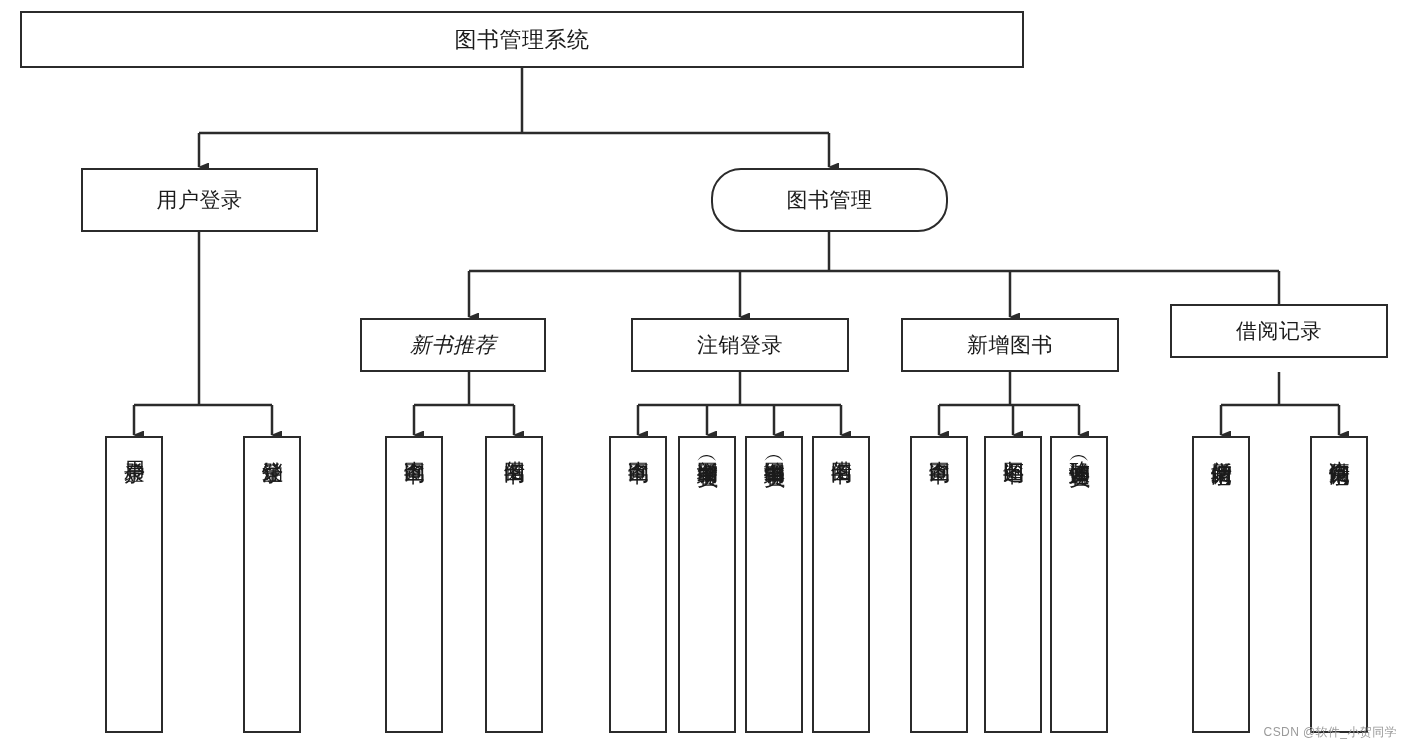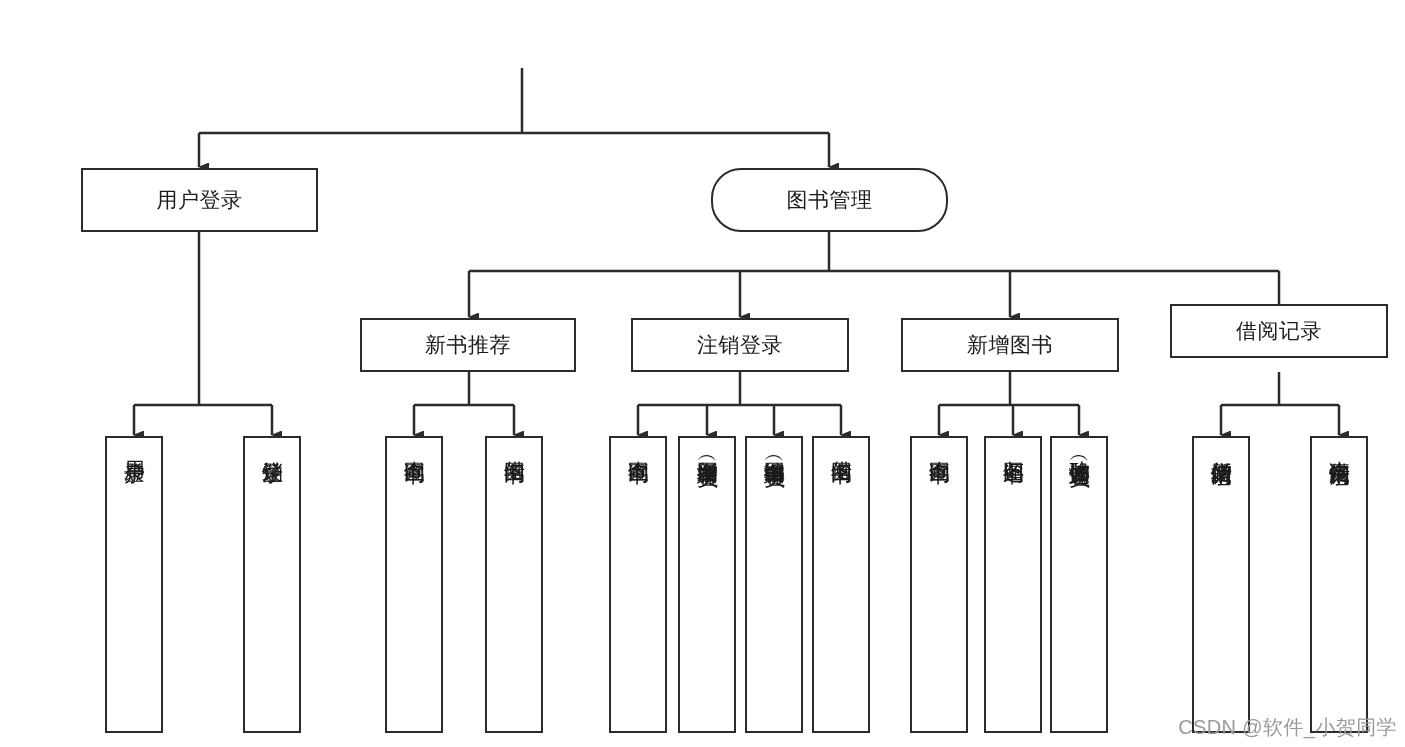--- a/index.html
+++ b/index.html
@@ -62,21 +62,21 @@
     max-height: 100%;
   }
   .node.level-1 .node-label { font-size: 22px; }
   .node.level-2 .node-label { font-size: 21px; }
   .node.level-3 .node-label { font-size: 21px; }
 
   #watermark {
     position: absolute;
     right: 8px;
     bottom: 6px;
-    font-size: 20px;
+    font-size: 12px;
     color: #9a9a9a;
     letter-spacing: 0.4px;
     white-space: nowrap;
     z-index: 5;
     font-family: "Liberation Sans", "DejaVu Sans", sans-serif;
   }
 </style>
 </head>
 <body>
 
@@ -122,31 +122,34 @@
         <line x1="939" y1="405" x2="939" y2="435" marker-end="url(#arrowhead)"></line>
         <line x1="1013" y1="405" x2="1013" y2="435" marker-end="url(#arrowhead)"></line>
         <line x1="1079" y1="405" x2="1079" y2="435" marker-end="url(#arrowhead)"></line>
         <line x1="1279" y1="372" x2="1279" y2="405"></line>
         <line x1="1221" y1="405" x2="1339" y2="405"></line>
         <line x1="1221" y1="405" x2="1221" y2="435" marker-end="url(#arrowhead)"></line>
         <line x1="1339" y1="405" x2="1339" y2="435" marker-end="url(#arrowhead)"></line>
       </g>
   </svg>
 
+  <div class="node level-1" id="node-root" style="left: 20px; top: 11px; width: 1004px; height: 57px;">
+    <span class="node-label">图书管理系统</span>
+  </div>
 
   <div id="level2-container">
       <div class="node level-2" style="left: 81px; top: 168px; width: 237px; height: 64px;">
         <span class="node-label">用户登录</span>
       </div>
       <div class="node level-2" style="left: 711px; top: 168px; width: 237px; height: 64px; border-radius: 30px;">
         <span class="node-label">图书管理</span>
       </div>
     </div>
   <div id="level3-container">
-      <div class="node level-3" style="left: 360px; top: 318px; width: 216px; height: 54px;">
+      <div class="node level-3" style="left: 360px; top: 318px; width: 186px; height: 54px; font-style: italic;">
         <span class="node-label">新书推荐</span>
       </div>
       <div class="node level-3" style="left: 631px; top: 318px; width: 218px; height: 54px;">
         <span class="node-label">注销登录</span>
       </div>
       <div class="node level-3" style="left: 901px; top: 318px; width: 218px; height: 54px;">
         <span class="node-label">新增图书</span>
       </div>
       <div class="node level-3" style="left: 1170px; top: 304px; width: 218px; height: 54px;">
         <span class="node-label">借阅记录</span>

